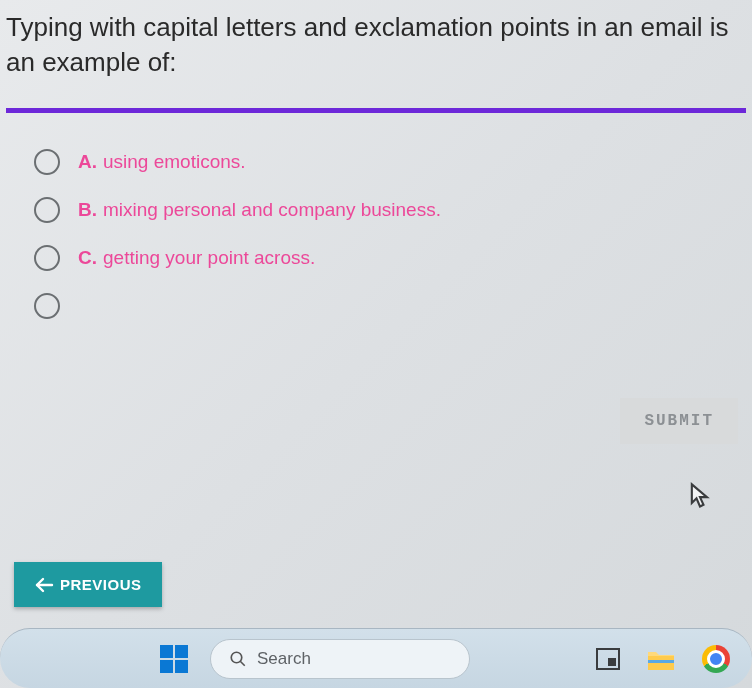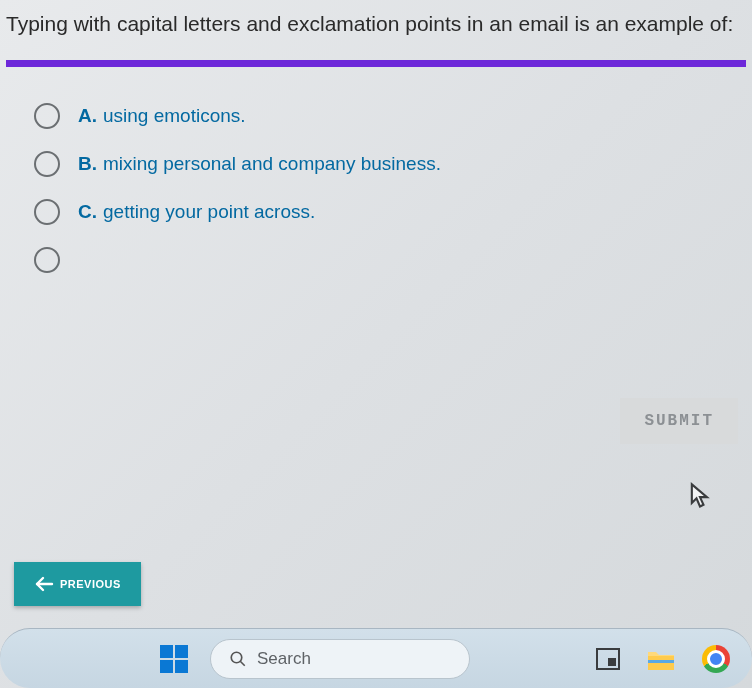--- a/index.html
+++ b/index.html
@@ -7,25 +7,25 @@
   body {
     font-family: Arial, Helvetica, sans-serif;
     background: linear-gradient(135deg, #e8eaec 0%, #dde0e3 50%, #d5d9dc 100%);
     color: #2a2a2a;
     position: relative;
   }
   .quiz-area {
     padding: 10px 6px 0 6px;
   }
   .question {
-    font-size: 21px;
+    font-size: 26px;
     line-height: 1.35;
     color: #2a2a2a;
-    border-bottom: 7px solid #6d28d9;
-    padding-bottom: 22px;
+    border-bottom: 5px solid #6d28d9;
+    padding-bottom: 28px;
     margin-bottom: 36px;
   }
   .choices {
     padding-left: 28px;
   }
   .choice {
     display: flex;
     align-items: center;
     margin-bottom: 22px;
     cursor: pointer;
@@ -34,21 +34,21 @@
     width: 26px;
     height: 26px;
     border: 2.5px solid #6b6f72;
     border-radius: 50%;
     flex-shrink: 0;
     margin-right: 18px;
     background: transparent;
   }
   .choice-label {
     font-size: 19px;
-    color: #0369a1;
+    color: #ec4899;
   }
   .choice-label .letter {
     font-weight: 700;
     margin-right: 6px;
   }
   .submit-btn {
     position: absolute;
     right: 14px;
     top: 398px;
     background: #d8dadb;
@@ -67,21 +67,21 @@
     top: 482px;
     color: #3a3c3e;
   }
   .prev-btn {
     position: absolute;
     left: 14px;
     top: 562px;
     background: #1e9aa0;
     color: #fff;
     border: none;
-    font-size: 11px;
+    font-size: 15px;
     font-weight: 600;
     letter-spacing: 0.5px;
     padding: 14px 20px;
     display: flex;
     align-items: center;
     cursor: pointer;
     box-shadow: 0 2px 4px rgba(0,0,0,0.25);
   }
   .prev-btn .arrow {
     font-size: 20px;

